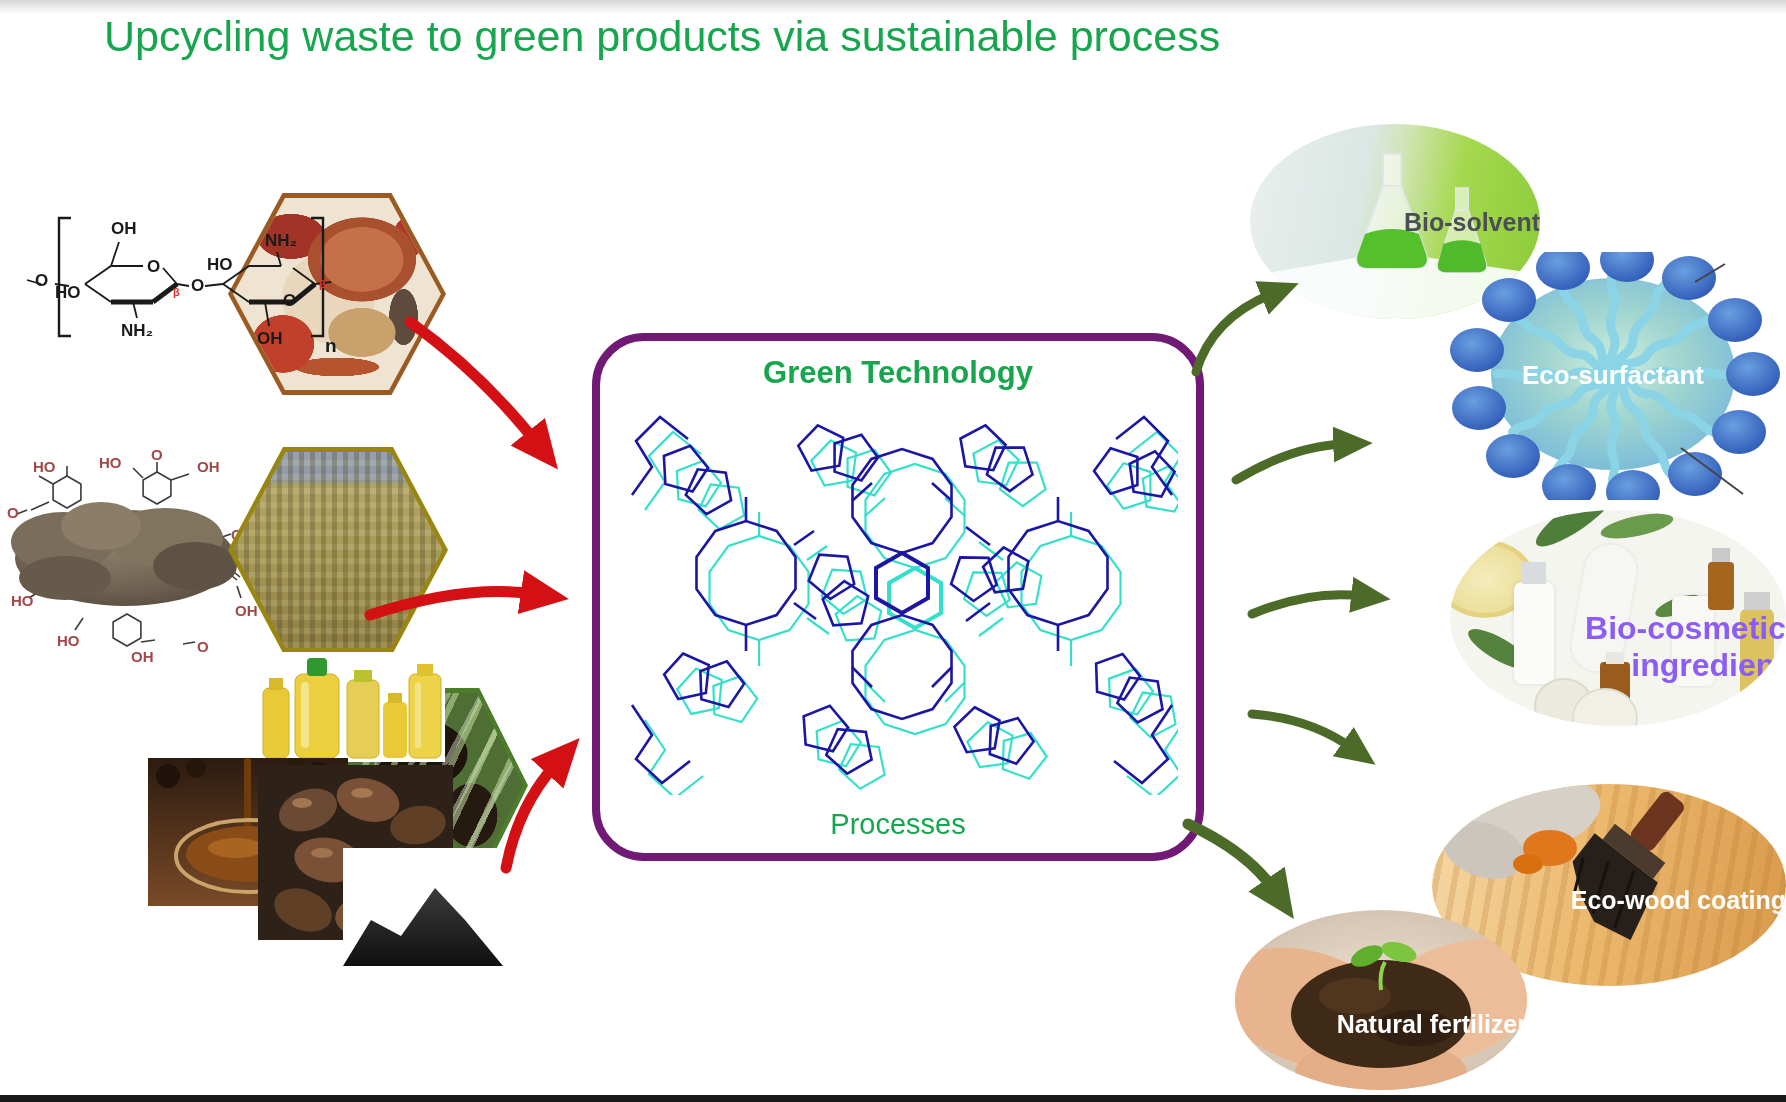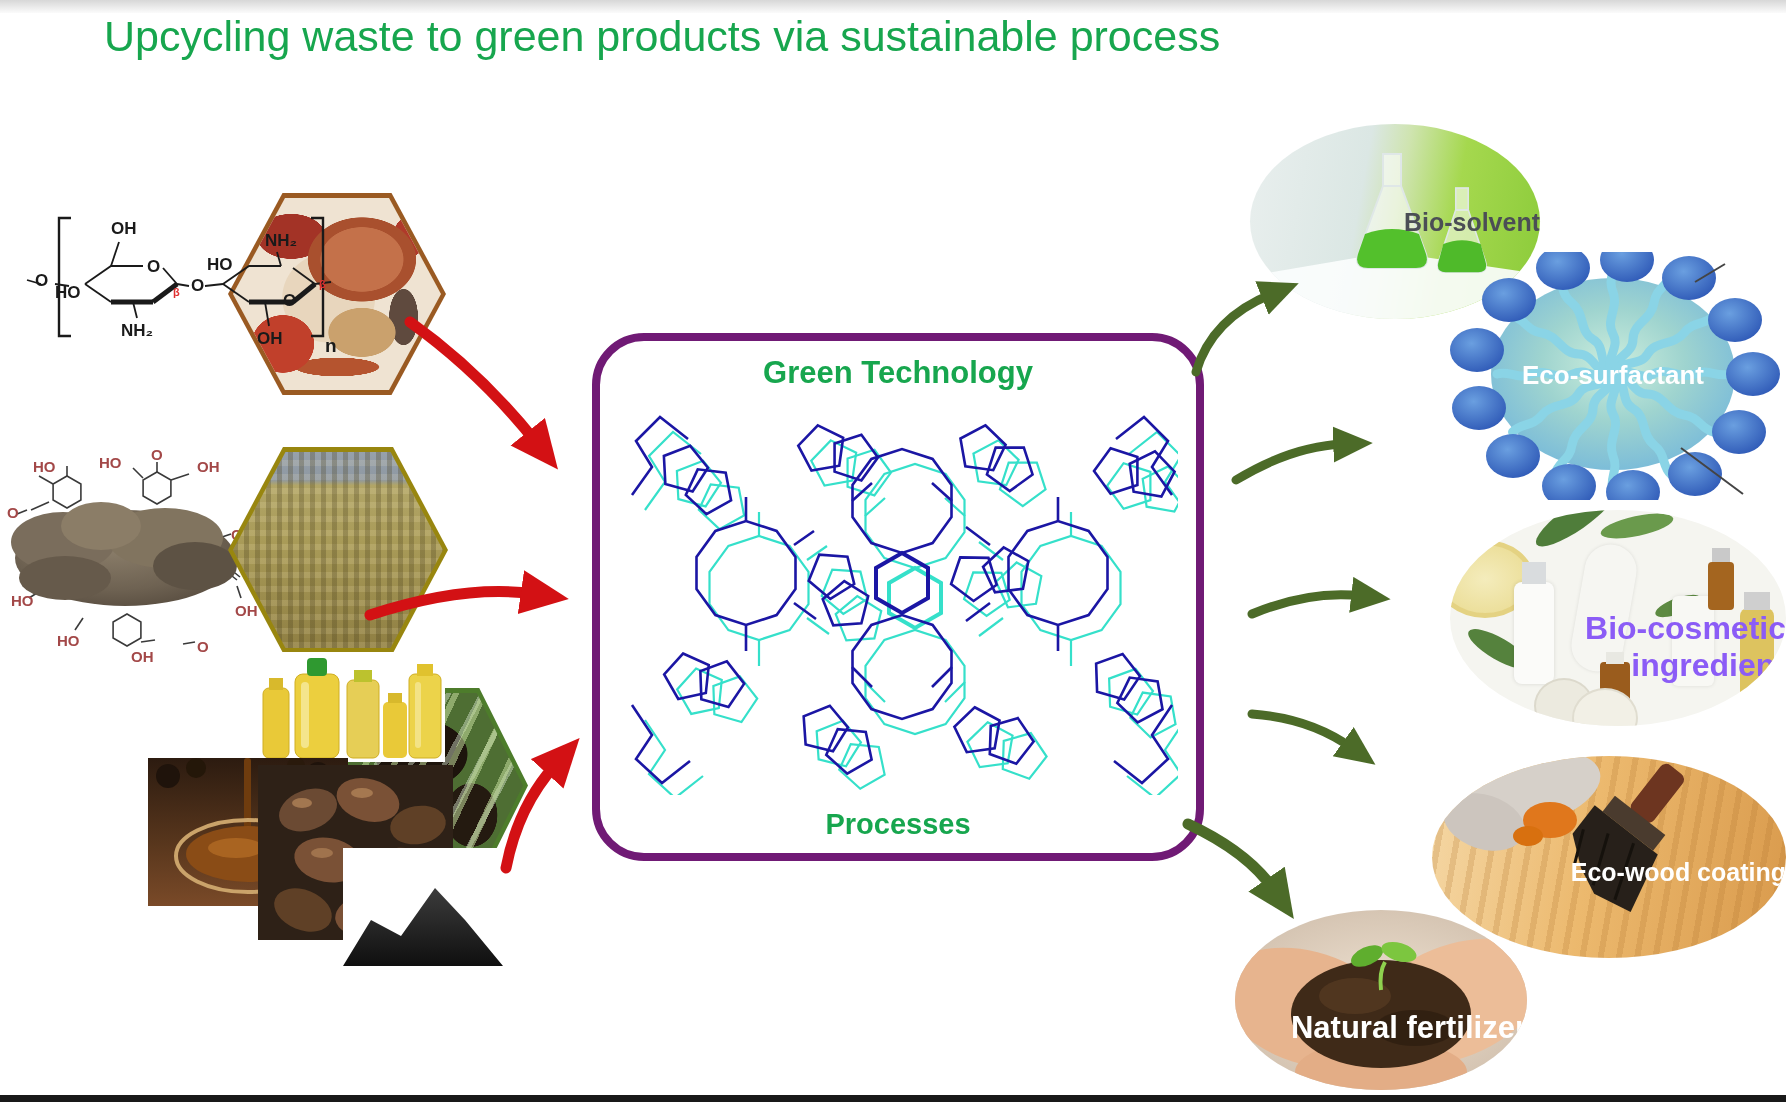--- a/index.html
+++ b/index.html
@@ -47,38 +47,38 @@
 
   .photo{overflow:hidden;}
   #bottles-box{left:255px;top:652px;width:190px;height:110px;background:#ffffff;}
   #bowl-box{left:148px;top:758px;width:200px;height:148px;background:linear-gradient(#2c1b10,#56351c 55%,#7a4a28);}
   #kernels-box{left:258px;top:765px;width:195px;height:175px;background:#2e2117;}
   #sludge-box{left:343px;top:848px;width:160px;height:118px;background:#ffffff;}
 
   
   #center-box{left:592px;top:333px;width:612px;height:528px;border:8px solid #701a75;border-radius:52px;background:#ffffff;box-sizing:border-box;}
   #center-top-label{left:0;top:14px;width:100%;text-align:center;font-size:31px;font-weight:bold;color:#17a64e;}
-  #center-bottom-label{left:0;bottom:12px;width:100%;text-align:center;font-size:29px;font-weight:bold;color:#17a64e;margin-top:40px;}
+  #center-bottom-label{left:0;bottom:12px;width:100%;text-align:center;font-size:29px;font-weight:normal;color:#17a64e;margin-top:40px;}
 
   
   .oval{border-radius:50%;overflow:hidden;}
   .oval-label{position:absolute;width:100%;text-align:right;font-weight:bold;pointer-events:none;}
   #bio-solvent-oval{left:1250px;top:124px;width:290px;height:195px;
     background:linear-gradient(100deg,#e9efee 0%,#dbe7e4 38%,#cfe4b0 50%,#a5d84e 68%,#8bcb3a 100%);}
   #bio-solvent-oval .oval-label{top:84px;color:#4b4e55;font-size:25px;}
   #eco-surfactant-wrap{left:1443px;top:252px;width:343px;height:248px;}
   #bio-cosmetic-oval{left:1450px;top:510px;width:336px;height:216px;background:#f5f5f0;}
   #bio-cosmetic-oval .oval-label{top:100px;color:#8b5cf6;font-size:32px;}
-  #eco-wood-oval{left:1432px;top:756px;width:354px;height:202px;
+  #eco-wood-oval{left:1432px;top:784px;width:354px;height:202px;
     background:
       repeating-linear-gradient(100deg, rgba(175,115,45,.22) 0 6px, transparent 6px 18px),
       linear-gradient(100deg,#f5d8a6,#ecb96e 45%,#d99a4c 100%);}
   #eco-wood-oval .oval-label{top:102px;color:#ffffff;font-size:25px;}
   #fertilizer-oval{left:1235px;top:910px;width:292px;height:180px;background:radial-gradient(#efe2d2,#cbb9a6);}
-  #fertilizer-oval .oval-label{top:100px;color:#ffffff;font-size:31px;}
+  #fertilizer-oval .oval-label{top:100px;color:#ffffff;font-size:25px;}
 
   
   .cos{position:absolute;}
   svg{display:block;}
   text{font-family:"Liberation Sans", sans-serif;}
 </style>
 </head>
 <body>
 
 <div id="canvas">

